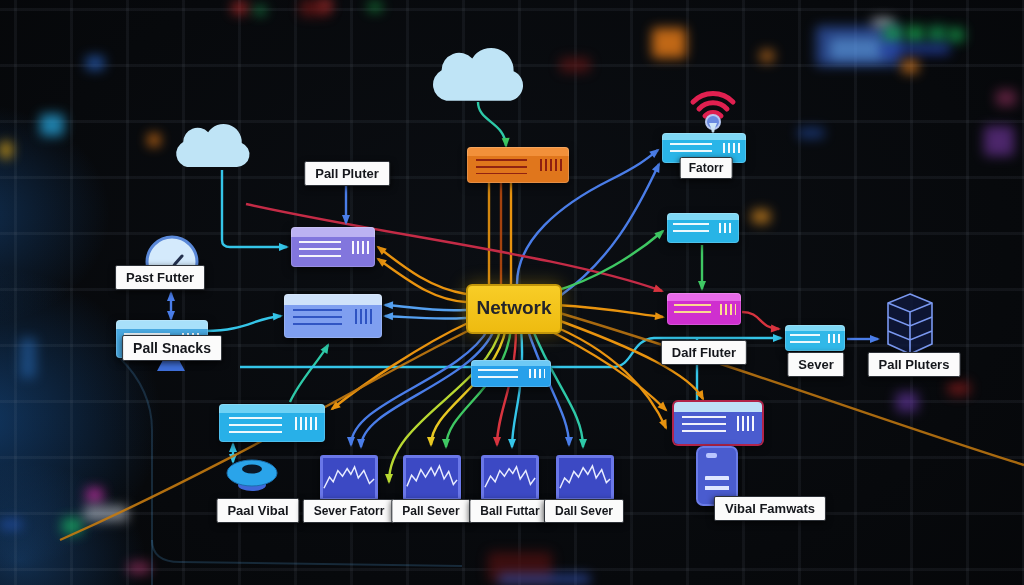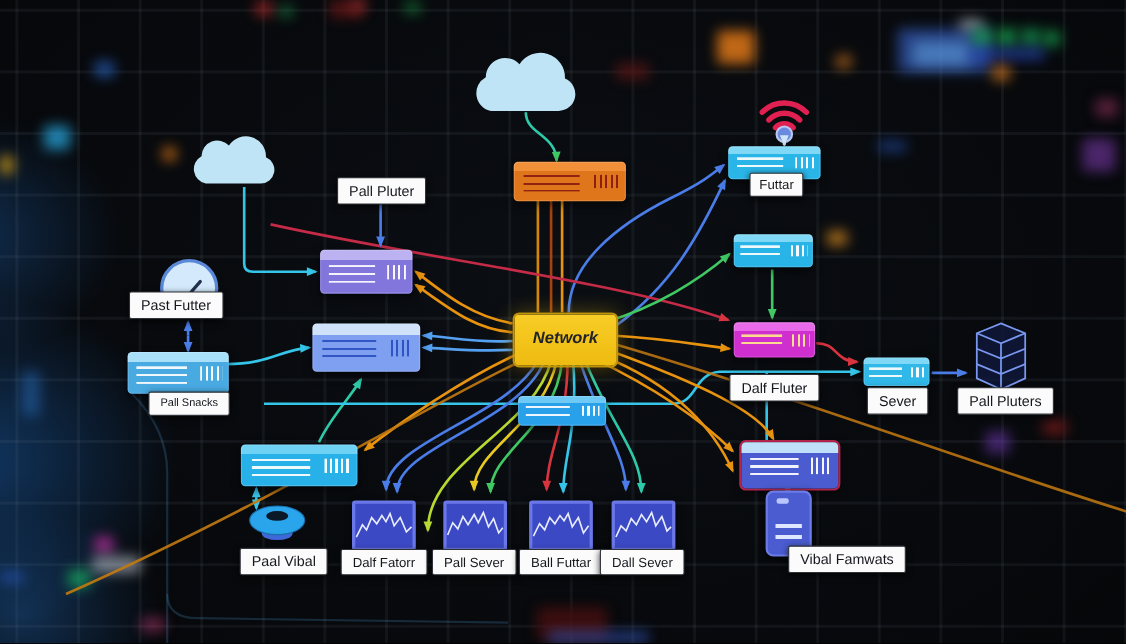--- a/index.html
+++ b/index.html
@@ -18,27 +18,27 @@
   svg.wires{position:absolute;inset:0;z-index:3;}
   .node{position:absolute;z-index:4;}
   .device{position:absolute;z-index:4;border-radius:4px;
     background:linear-gradient(180deg, var(--top,#bfe8fa) 0 24%, var(--body,#39b4e6) 24% 100%);
     box-shadow:0 3px 8px rgba(0,0,0,.55), inset 0 0 0 1px rgba(255,255,255,.18);}
   .device .dash{position:absolute;left:9%;top:34%;width:50%;height:42%;
     background:repeating-linear-gradient(180deg, var(--det,#fff) 0 2px, transparent 2px 7px);opacity:.92;}
   .device .ports{position:absolute;right:7%;top:34%;width:21%;height:34%;
     background:repeating-linear-gradient(90deg, var(--det,#fff) 0 2px, transparent 2px 5px);opacity:.95;}
   .label{position:absolute;z-index:6;transform:translateX(-50%);white-space:nowrap;
-    background:#fbfbfb;color:#15171c;font-weight:400;font-size:13px;line-height:1;
+    background:#fbfbfb;color:#15171c;font-weight:700;font-size:13px;line-height:1;
     padding:5px 10px;border:1px solid #2e3238;border-radius:2px;
     box-shadow:0 2px 6px rgba(0,0,0,.65);}
   .network{position:absolute;z-index:5;left:466px;top:284px;width:92px;height:46px;
     background:linear-gradient(180deg,#f8cd27,#eebb10);border:2px solid #c1950a;border-radius:6px;
-    color:#23242b;font-weight:700;font-size:15px;text-align:center;line-height:44px;
-    box-shadow:0 0 18px rgba(244,196,25,.35),0 3px 8px rgba(0,0,0,.5);font-style:italic;}
+    color:#23242b;font-weight:700;font-size:19px;text-align:center;line-height:44px;
+    box-shadow:0 0 18px rgba(244,196,25,.35),0 3px 8px rgba(0,0,0,.5);}
   .monitor{position:absolute;z-index:4;width:58px;}
   .monitor .screen{height:40px;background:#3c49c4;border:3px solid #6a77e8;border-radius:3px;
     box-shadow:0 2px 6px rgba(0,0,0,.6);}
   .monitor .neck{width:14px;height:8px;margin:0 auto;background:#4a56d0;}
   .monitor .foot{width:36px;height:5px;margin:0 auto;background:#5a66e0;border-radius:2px;}
   .tower{position:absolute;z-index:4;background:#4a5ccf;border:2px solid #6b7ce8;border-radius:7px;
     box-shadow:0 3px 8px rgba(0,0,0,.6);}
   .tower .slots{position:absolute;left:18%;right:18%;bottom:14%;height:36%;
     background:repeating-linear-gradient(180deg,#dfe6ff 0 4px, transparent 4px 10px);border-radius:1px;}
   .tower .lamp{position:absolute;left:22%;top:9%;width:28%;height:5px;background:#b9c6ff;border-radius:2px;}
@@ -299,24 +299,24 @@
           <polyline points="1,28 6,17 11,22 16,10 21,16 26,6 31,13 36,4 40,17 46,8 51,22 55,18" fill="none" stroke="#e8ecff" stroke-width="1.6"></polyline>
         </svg></div>
     <div class="neck"></div>
       <div class="foot"></div>
   </div>
 
   <div class="network">Network</div>
 
   <div class="label" style="left:347px;top:161px">Pall Pluter</div>
   <div class="label" style="left:160px;top:265px">Past Futter</div>
-  <div class="label" style="left:172px;top:356px;font-size:10px">Pall Snacks</div>
-  <div class="label" style="left:706px;top:157px;font-size:12px;padding:4px 8px">Futtar</div>
+  <div class="label" style="left:172px;top:335px;font-size:14px">Pall Snacks</div>
+  <div class="label" style="left:706px;top:157px;font-size:12px;padding:4px 8px">Fatorr</div>
   <div class="label" style="left:704px;top:340px">Dalf Fluter</div>
   <div class="label" style="left:816px;top:352px">Sever</div>
   <div class="label" style="left:914px;top:352px">Pall Pluters</div>
   <div class="label" style="left:258px;top:498px">Paal Vibal</div>
-  <div class="label" style="left:349px;top:499px;font-size:12px">Dalf Fatorr</div>
+  <div class="label" style="left:349px;top:499px;font-size:12px">Sever Fatorr</div>
   <div class="label" style="left:431px;top:499px;font-size:12px">Pall Sever</div>
   <div class="label" style="left:510px;top:499px;font-size:12px">Ball Futtar</div>
   <div class="label" style="left:584px;top:499px;font-size:12px">Dall Sever</div>
   <div class="label" style="left:770px;top:496px">Vibal Famwats</div>
 </div>
 
 </body></html>

